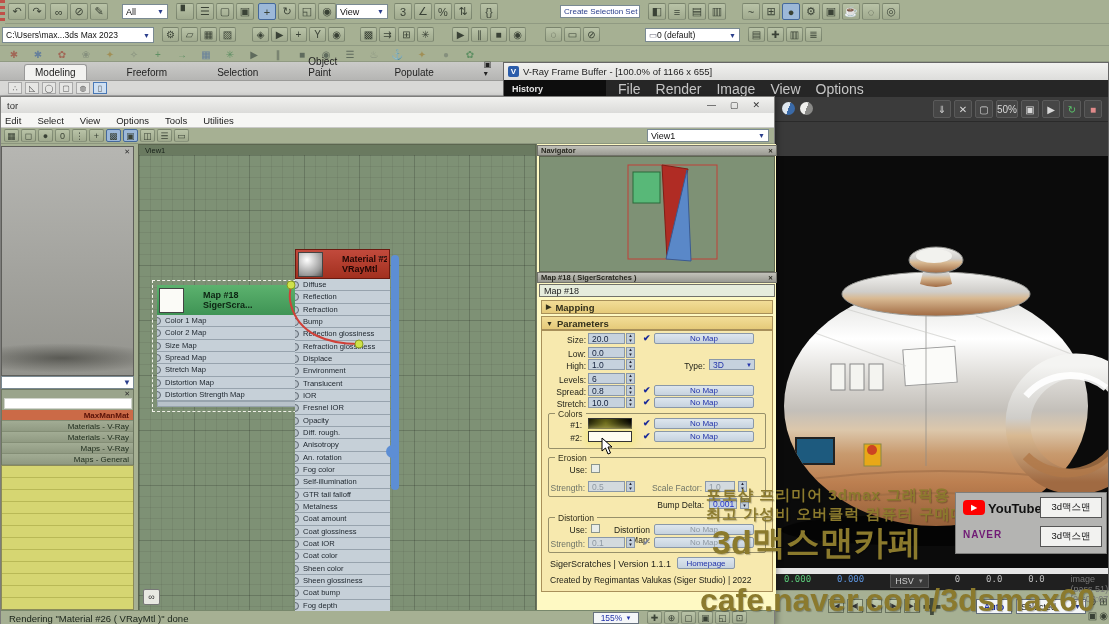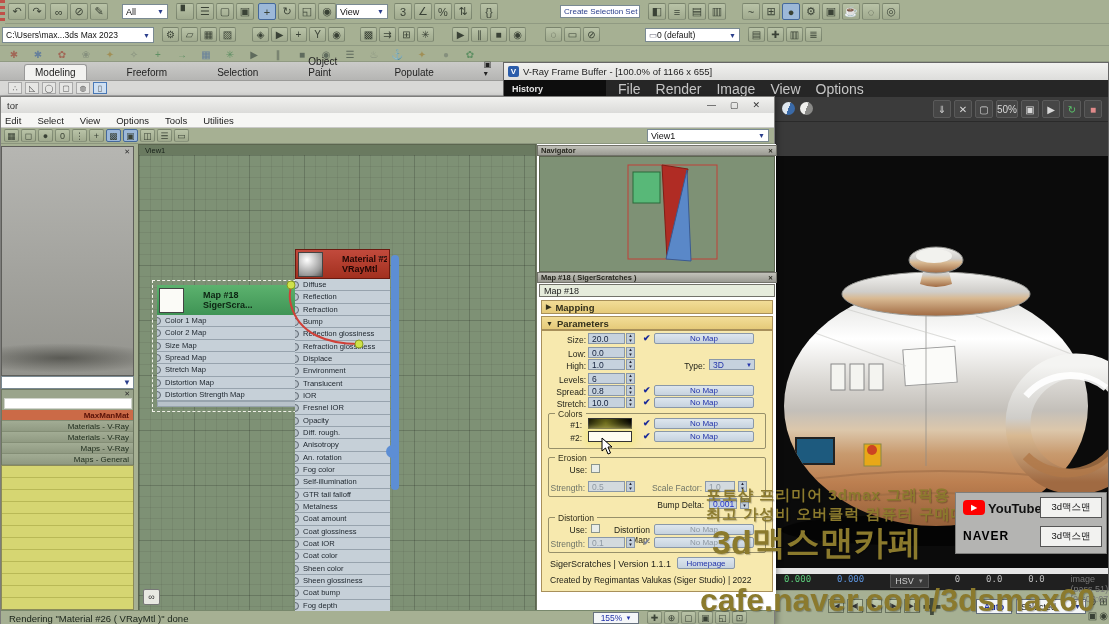--- a/index.html
+++ b/index.html
@@ -64,21 +64,21 @@
 #ncanvas{position:relative;width:100%;height:456px;overflow:hidden;background-color:#7e9175;background-image:linear-gradient(rgba(0,0,0,.06) 1px,transparent 1px),linear-gradient(90deg,rgba(0,0,0,.06) 1px,transparent 1px),linear-gradient(rgba(0,0,0,.12) 1px,transparent 1px),linear-gradient(90deg,rgba(0,0,0,.12) 1px,transparent 1px);background-size:11px 11px,11px 11px,55px 55px,55px 55px}
 .node{position:absolute}
 .nhead{position:relative;display:flex;align-items:center;gap:19px;padding:2px;height:30px}
 .nhead .thumb{width:25px;height:25px;border:1px solid #444;flex:none}
 .ntitle{font-weight:bold;font-size:9px;line-height:10px;color:#1c2430;overflow:hidden;white-space:nowrap}
 .nmin{position:absolute;right:3px;top:1px;font-size:8px;color:#222}
 .slots{display:flex;flex-direction:column}
 .slot{position:relative;height:12.33px;background:#c6d0d8;border-bottom:1px solid #97a3ad;display:flex;align-items:center;padding-left:8px;font-size:7.6px;color:#1c242c;white-space:nowrap;overflow:hidden}
 .sock{position:absolute;left:-4px;top:2px;width:8px;height:8px;border-radius:50%;background:#b9c3cb;border:1px solid #5c6670}
 
-#rpanel{position:absolute;left:535px;top:47px;width:240px;height:466px;background:#ffffff;border-left:1px solid #6e7862}
+#rpanel{position:absolute;left:535px;top:47px;width:240px;height:466px;background:#fef9c3;border-left:1px solid #6e7862}
 .phead{position:absolute;left:0;width:240px;height:11px;background:linear-gradient(#c2c2ba,#9a9a92);border:1px solid #72726a;display:flex;align-items:center;padding:0 3px;font-size:7.5px;font-weight:bold;color:#26261e}
 .roll{position:absolute;left:4px;width:232px;background:#f7e9ae;border:1px solid #a8905a}
 .rollh{position:absolute;left:4px;width:232px;height:14px;background:linear-gradient(#f2dd97,#e5ca79);border:1px solid #a8905a;display:flex;align-items:center;font-size:9.5px;font-weight:bold;color:#33301c;padding-left:4px;gap:4px}
 .lb{position:absolute;font-size:8.5px;color:#23231a;text-align:right}
 .fld{position:absolute;height:11px;background:#c6d2de;border:1px solid #8a98a8;font-size:8.5px;color:#14213c;padding-left:3px;display:flex;align-items:center}
 .fld.dis{color:#8e98a2;background:#d3dade}
 .spin{position:absolute;width:9px;height:11px;background:#c2ceda;border:1px solid #8a98a8;display:flex;flex-direction:column;align-items:center;justify-content:center;font-size:4.5px;line-height:4.5px;color:#223}
 .chk{position:absolute;font-size:9px;color:#1a2a99;font-weight:bold}
 .cbx{position:absolute;width:9px;height:9px;background:#e9ede9;border:1px solid #8a948c}
 .nm{position:absolute;width:100px;height:11px;background:linear-gradient(#dde6ee,#c6d2de);border:1px solid #8a98a8;border-radius:2px;color:#2233aa;font-size:8px;display:flex;align-items:center;justify-content:center}
@@ -1002,21 +1002,21 @@
   <div class="ov" style="left:706px;top:486px;font-size:15px;letter-spacing:1px">포토샵 프리미어 3dmax 그래픽용</div>
   <div class="ov" style="left:706px;top:505px;font-size:15px;letter-spacing:1px">최고 가성비 오버클럭 컴퓨터 구매대행</div>
   <div class="ov" style="left:712px;top:520px;font-size:34px">3d맥스맨카페</div>
   <div class="ov" style="left:700px;top:582px;font-size:32px">cafe.naver.com/3dsmax60</div>
 
   <div id="badge">
     <span class="ytmark">▶</span>
     <span class="abs" style="left:32px;top:8px;font-size:13px;font-weight:bold;color:#111">YouTube</span>
     <span class="abs" style="left:88px;top:5px;font-size:6px;color:#333">KR</span>
     <div class="badgebtn" style="top:4px">3d맥스맨</div>
-    <span class="abs" style="left:7px;top:36px;font-size:12px;font-weight:bold;color:#000000;letter-spacing:1px">NAVER</span>
+    <span class="abs" style="left:7px;top:36px;font-size:10px;font-weight:bold;color:#701a75;letter-spacing:1px">NAVER</span>
     <div class="badgebtn" style="top:33px">3d맥스맨</div>
   </div>
 
   <svg id="cursor" style="left:601px;top:437px" width="13" height="19">
     <polygon points="1,1 1,14 4.5,11 7,17 9.5,16 7,10 11,10" fill="#fff" stroke="#000" stroke-width="1"></polygon>
   </svg>
 
 </div>
 
 </body></html>

